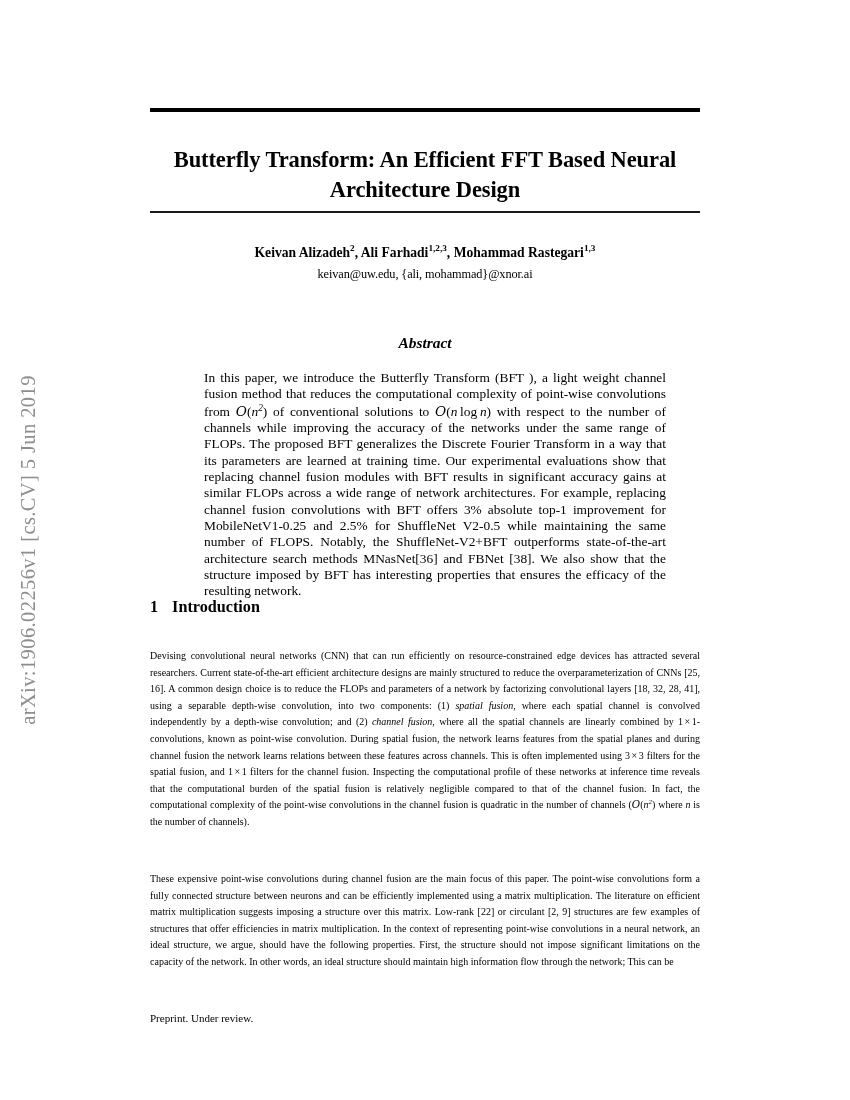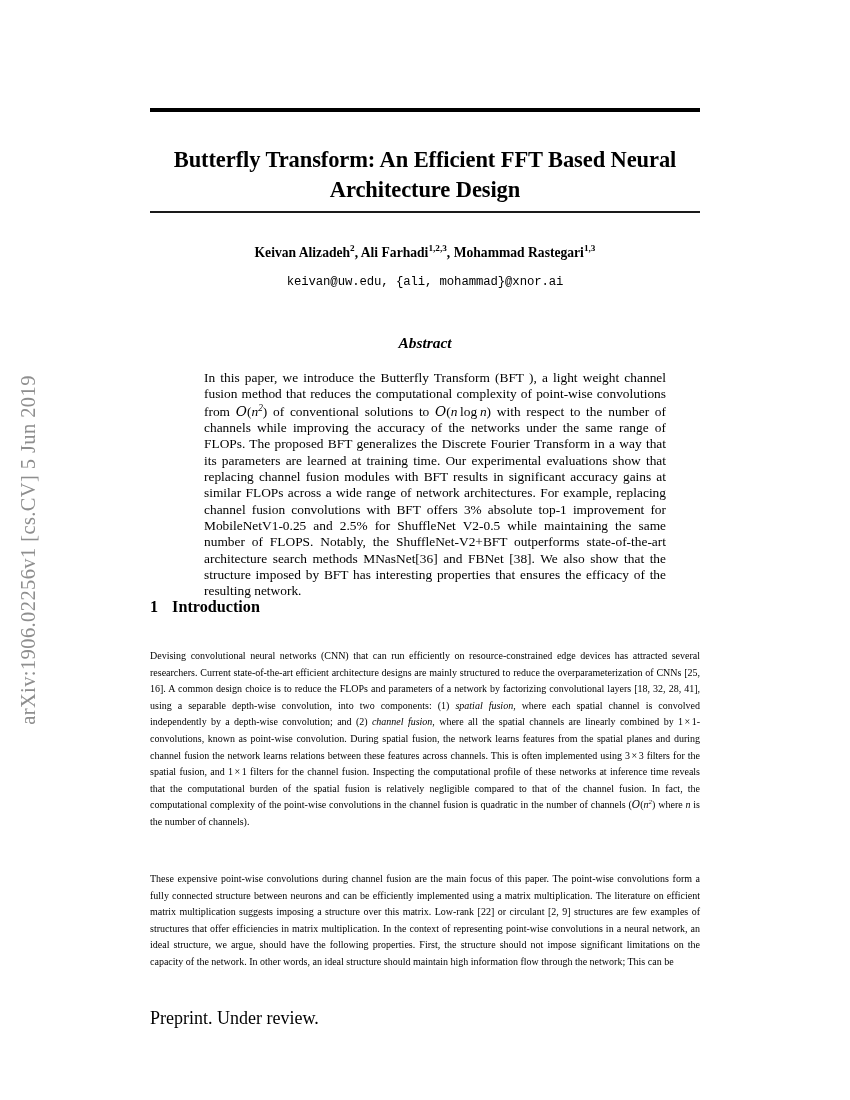--- a/index.html
+++ b/index.html
@@ -88,24 +88,24 @@
     font-size: 13.6px;
     font-weight: bold;
     line-height: 1.45;
   }
   #affiliation-line {
     font-size: 13.4px;
     line-height: 1.5;
     margin-top: 2px;
   }
   #email-line {
-    font-family: Liberation Mono, monospace;
+    font-family: Liberation Serif, serif;
     font-size: 12.3px;
     line-height: 1.6;
-    margin-top: 10px;
+    margin-top: 2px;
     letter-spacing: -0.1px;
   }
   sup { font-size: 0.68em; vertical-align: super; line-height: 0; }
 
   
   #abstract-heading {
     position: absolute;
     top: 334px;
     left: 0;
     width: 550px;
@@ -148,21 +148,21 @@
     hyphens: none;
   }
   #intro-para-1 { top: 648px; }
   #intro-para-2 { top: 871px; }
 
   
   #footer-note {
     position: absolute;
     top: 1010px;
     left: 0;
-    font-size: 18px;
+    font-size: 11px;
     line-height: 16px;
   }
 
   
   .mathcal {
     font-family: "DejaVu Serif", "Liberation Serif", serif;
     font-style: italic;
     font-size: 1.02em;
   }
   .mvar { font-style: italic; font-family: "Liberation Serif", serif; }

